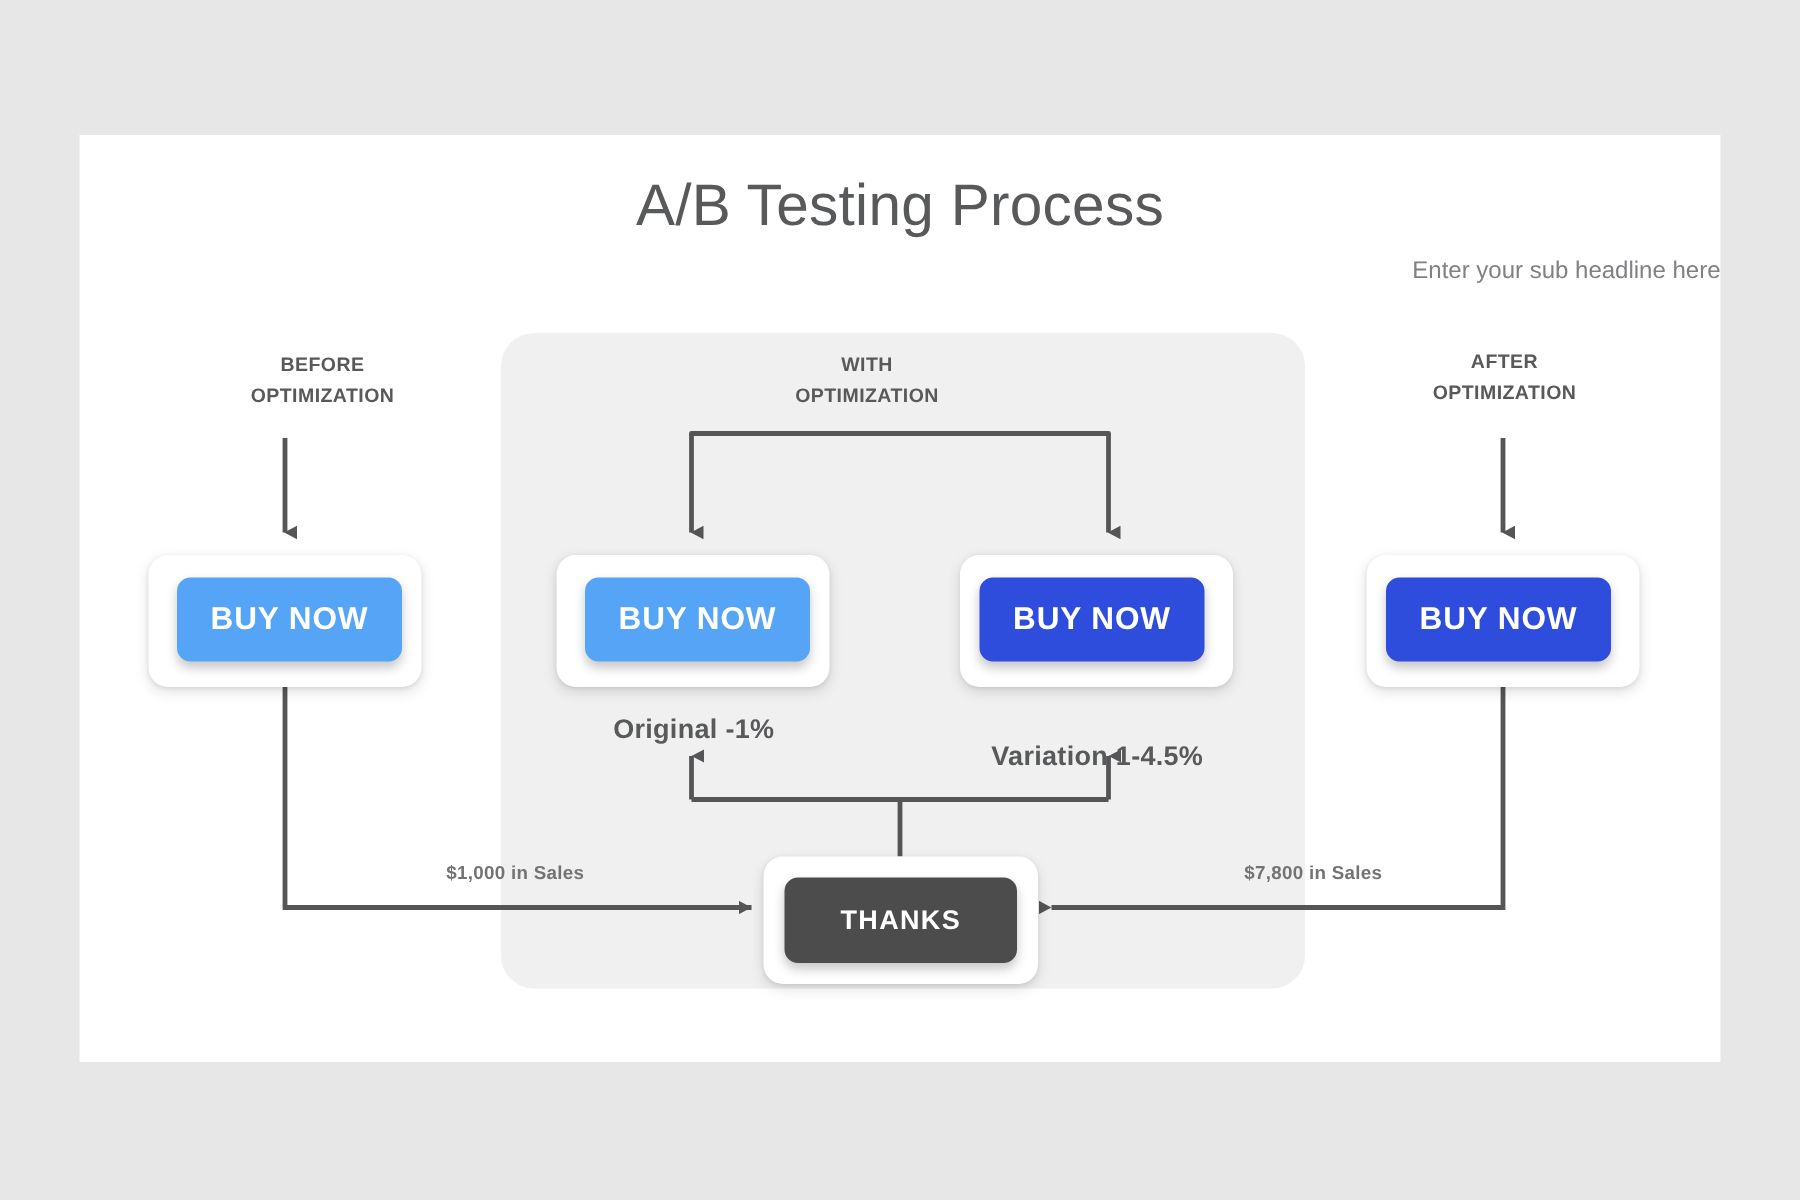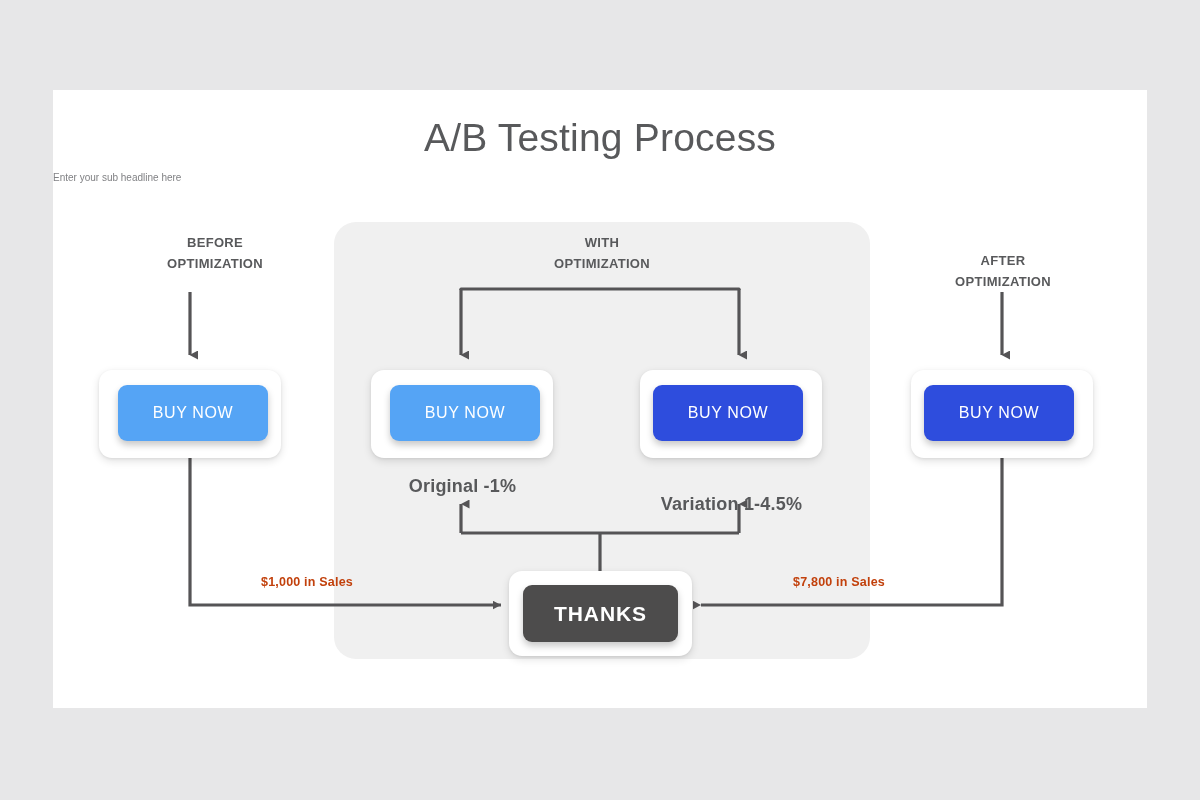--- a/index.html
+++ b/index.html
@@ -43,22 +43,22 @@
     font-size: 39px;
     font-weight: 400;
     color: #58595b;
     letter-spacing: 0.2px;
   }
   .subtitle {
     position: absolute;
     left: 0;
     top: 82px;
     width: 1094px;
-    text-align: left;
-    font-size: 10px;
+    text-align: right;
+    font-size: 16px;
     font-weight: 400;
     color: #808184;
   }
 
   
   .center-panel {
     position: absolute;
     left: 281px;
     top: 132px;
     width: 536px;
@@ -72,44 +72,44 @@
     position: absolute;
     text-align: center;
     font-size: 13px;
     font-weight: 700;
     color: #58595b;
     line-height: 21px;
     letter-spacing: 0.3px;
   }
   .col-head .l2 { display: block; text-align: center; }
   .head-before { left: 57px;  top: 142px; width: 210px; }
-  .head-with   { left: 444px; top: 142px; width: 210px; }
-  .head-after  { left: 845px; top: 160px; width: 210px; }
+  .head-with   { left: 420px; top: 142px; width: 210px; }
+  .head-after  { left: 845px; top: 140px; width: 210px; }
 
   
   .btn-card {
     position: absolute;
     width: 182px;
     height: 88px;
     background: #ffffff;
     border-radius: 13px;
     box-shadow: 0 3px 9px rgba(0,0,0,0.12), 0 1px 3px rgba(0,0,0,0.07);
   }
   .btn-pill {
     position: absolute;
     left: 16px;
     top: 16px;
     width: 150px;
     height: 56px;
     border-radius: 9px;
     display: flex;
     align-items: center;
     justify-content: center;
-    font-size: 16px;
-    font-weight: 400;
+    font-size: 21px;
+    font-weight: 700;
     color: #ffffff;
     letter-spacing: 0.6px;
     box-shadow: 0 4px 7px rgba(0,0,0,0.22);
   }
   .pill-light { background: #55a4f5; }
   .pill-dark  { background: #2e4ddd; }
 
   .card-before    { left: 46px;  top: 280px; }
   .card-original  { left: 318px; top: 280px; }
   .card-variation { left: 587px; top: 280px; }
@@ -131,22 +131,23 @@
     letter-spacing: 0.2px;
   }
   .cap-original  { left: 317px; top: 386px; width: 185px; }
   .cap-variation { left: 586px; top: 404px; width: 185px; }
 
   
   .sales {
     position: absolute;
     font-size: 12.5px;
     font-weight: 700;
-    color: #c2410c;
+    color: #737373;
     letter-spacing: 0.2px;
+    text-align: center;
   }
   .sales-left  { left: 208px; top: 485px; width: 165px; }
   .sales-right { left: 740px; top: 485px; width: 165px; }
 
   
   .thanks-card {
     position: absolute;
     left: 456px;
     top: 481px;
     width: 183px;
@@ -159,21 +160,21 @@
     position: absolute;
     left: 14px;
     top: 14px;
     width: 155px;
     height: 57px;
     background: #4d4c4c;
     border-radius: 9px;
     display: flex;
     align-items: center;
     justify-content: center;
-    font-size: 21px;
+    font-size: 18px;
     font-weight: 700;
     color: #ffffff;
     letter-spacing: 0.9px;
     box-shadow: 0 4px 7px rgba(0,0,0,0.22);
   }
 
   
   .arrows {
     position: absolute;
     left: 0; top: 0;

